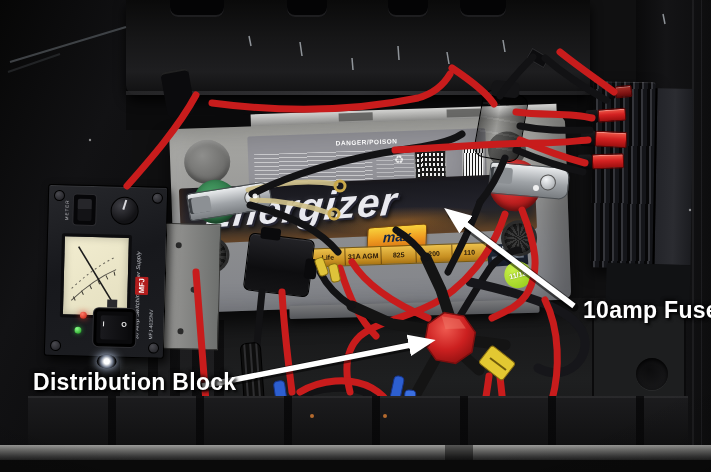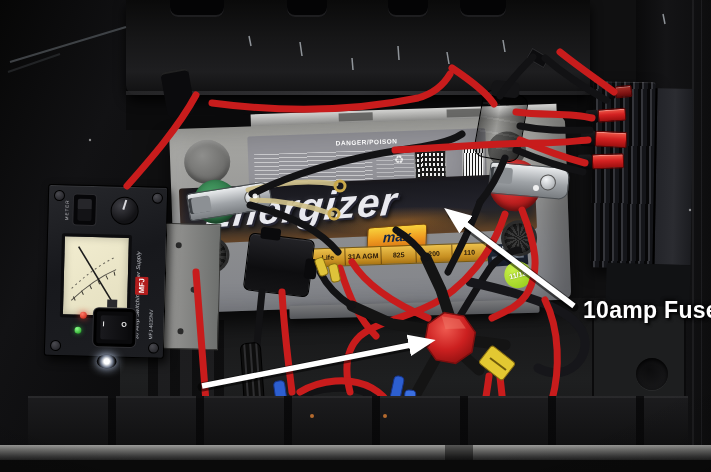--- a/index.html
+++ b/index.html
@@ -454,14 +454,15 @@
       </marker>
     </defs>
     <g stroke="rgba(0,0,0,.5)" stroke-width="9" fill="none" stroke-linecap="round">
       <line x1="202" y1="387" x2="426" y2="343"></line>
       <line x1="574" y1="307" x2="452" y2="215"></line>
     </g>
     <line x1="202" y1="386" x2="426" y2="342" stroke="#ffffff" stroke-width="5.5" marker-end="url(#arrw)"></line>
     <line x1="574" y1="306" x2="452" y2="214" stroke="#ffffff" stroke-width="5.5" marker-end="url(#arrw)"></line>
   </svg>
 
+  <div class="abs ann" style="left:33px;top:369px;z-index:11;">Distribution Block</div>
   <div class="abs ann" style="left:583px;top:297px;z-index:11;">10amp Fuse</div>
 </div>
 
 </body></html>

